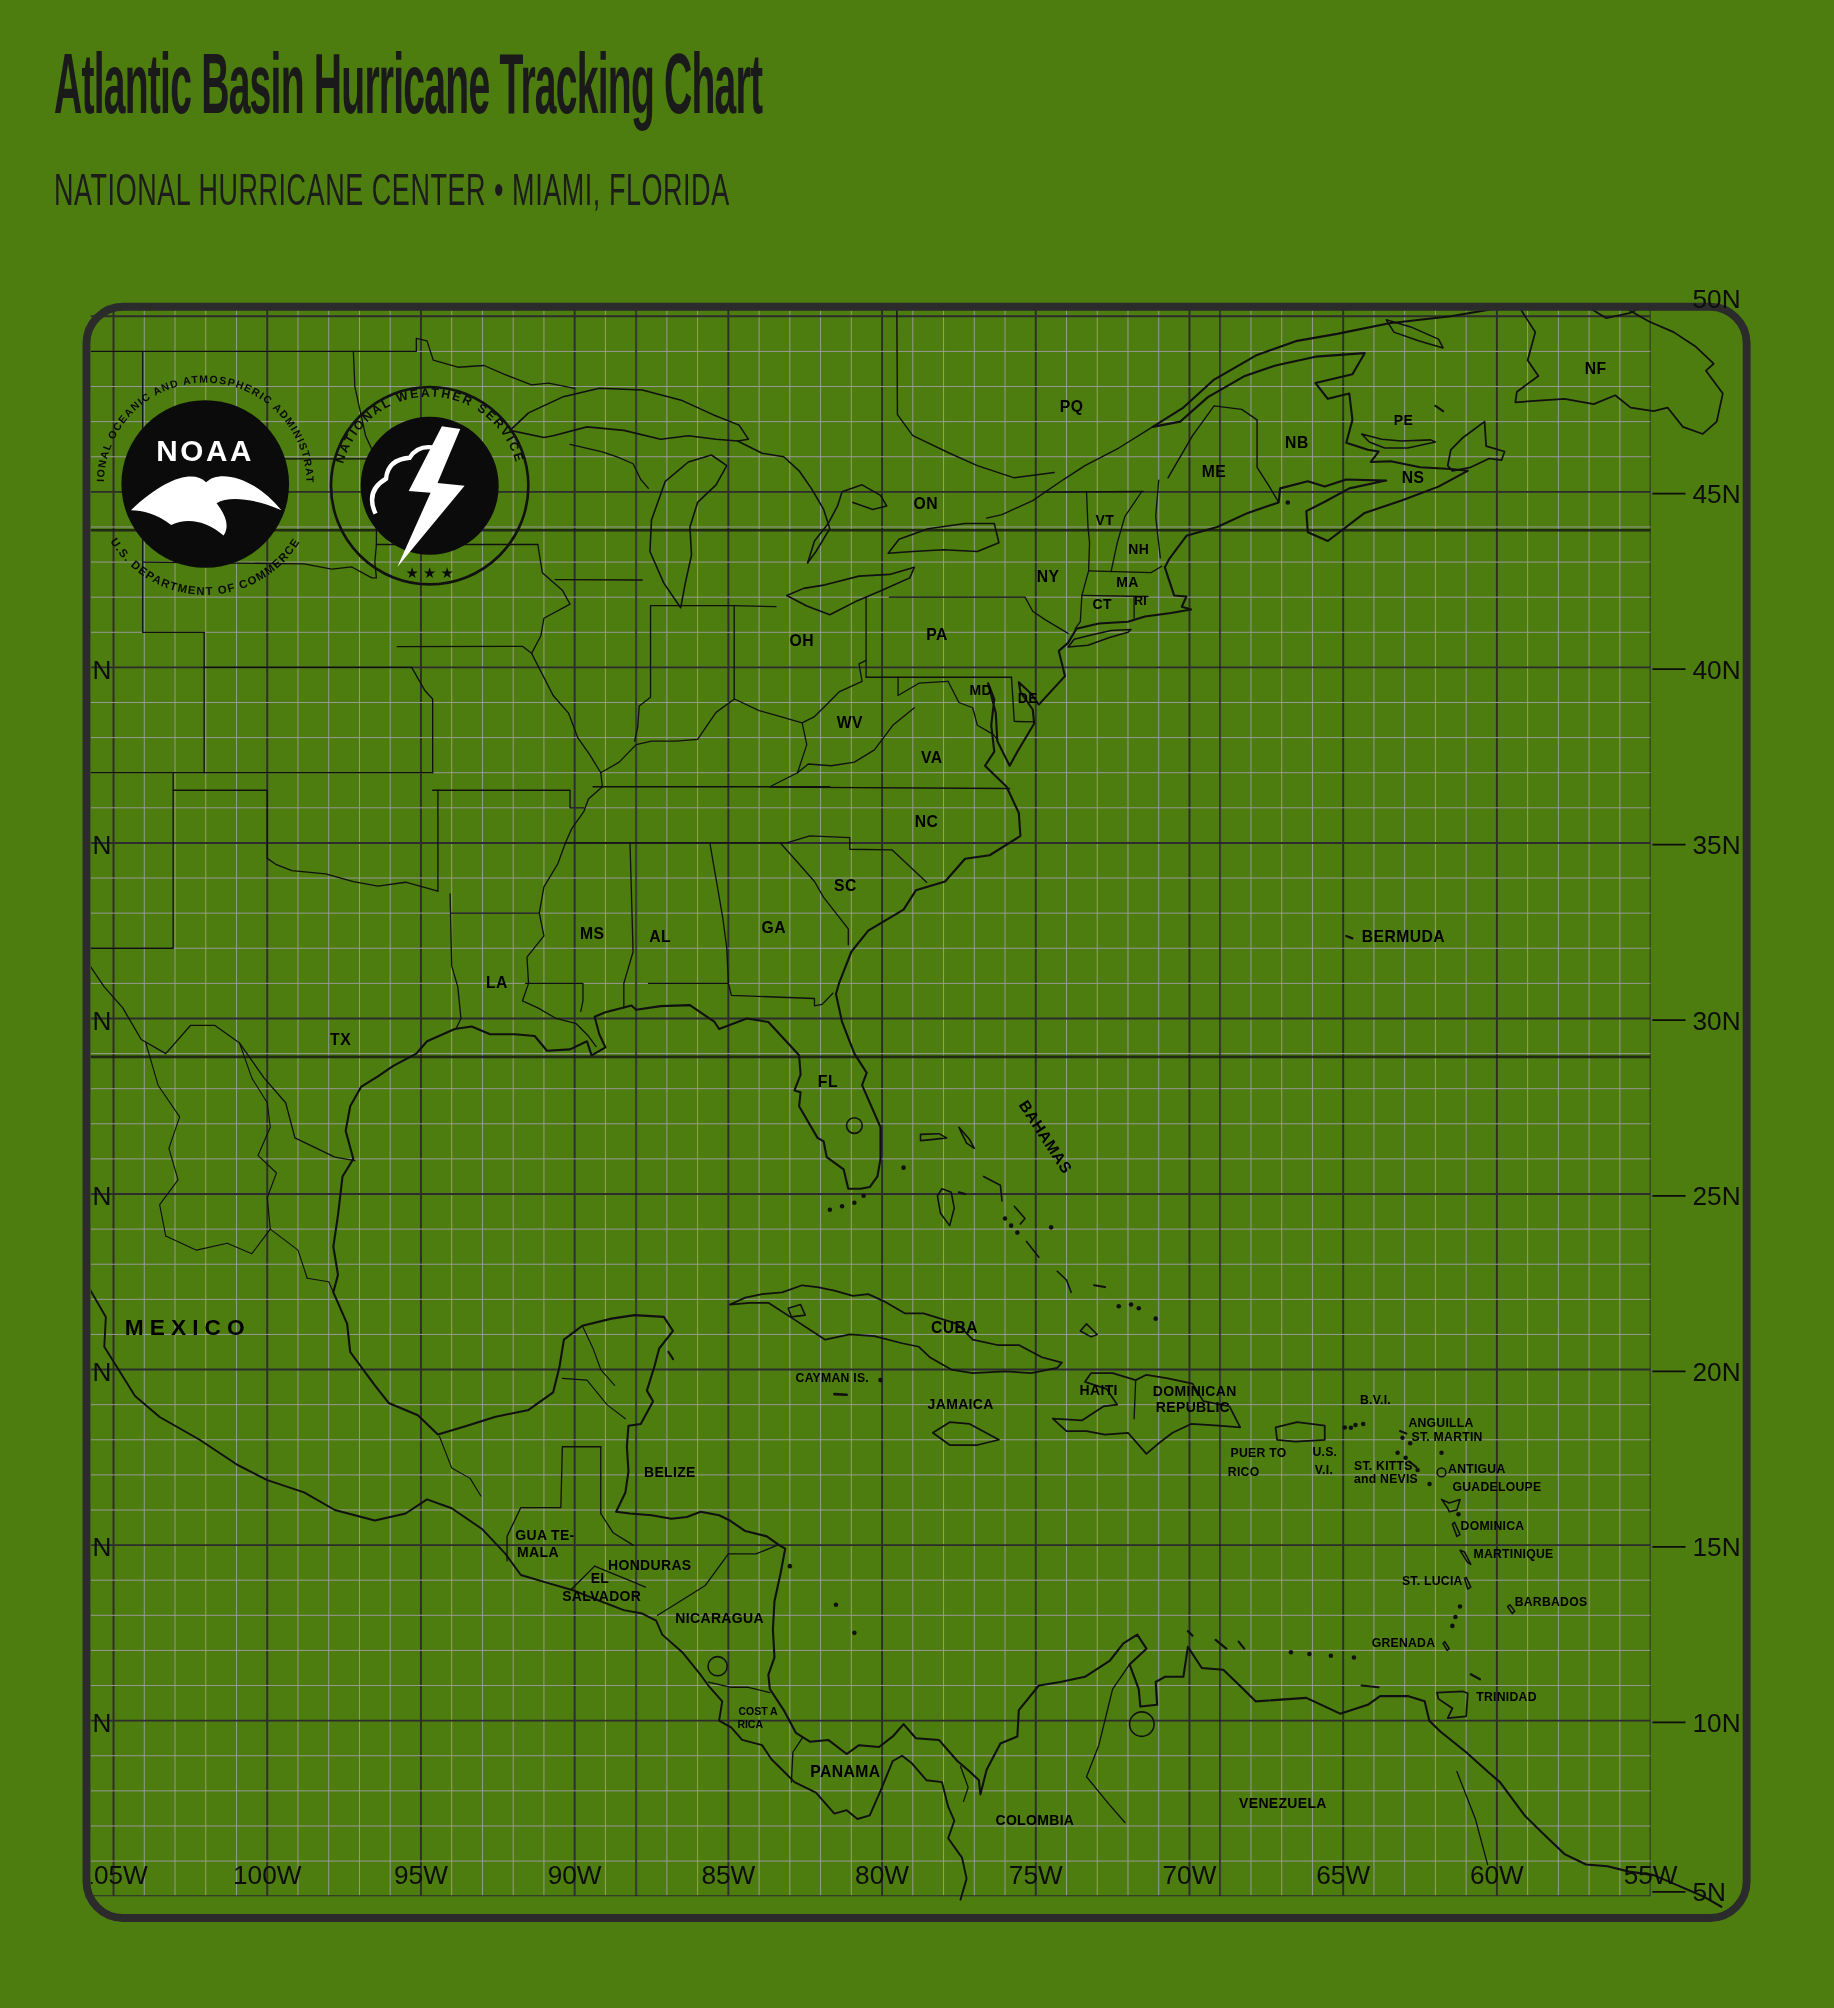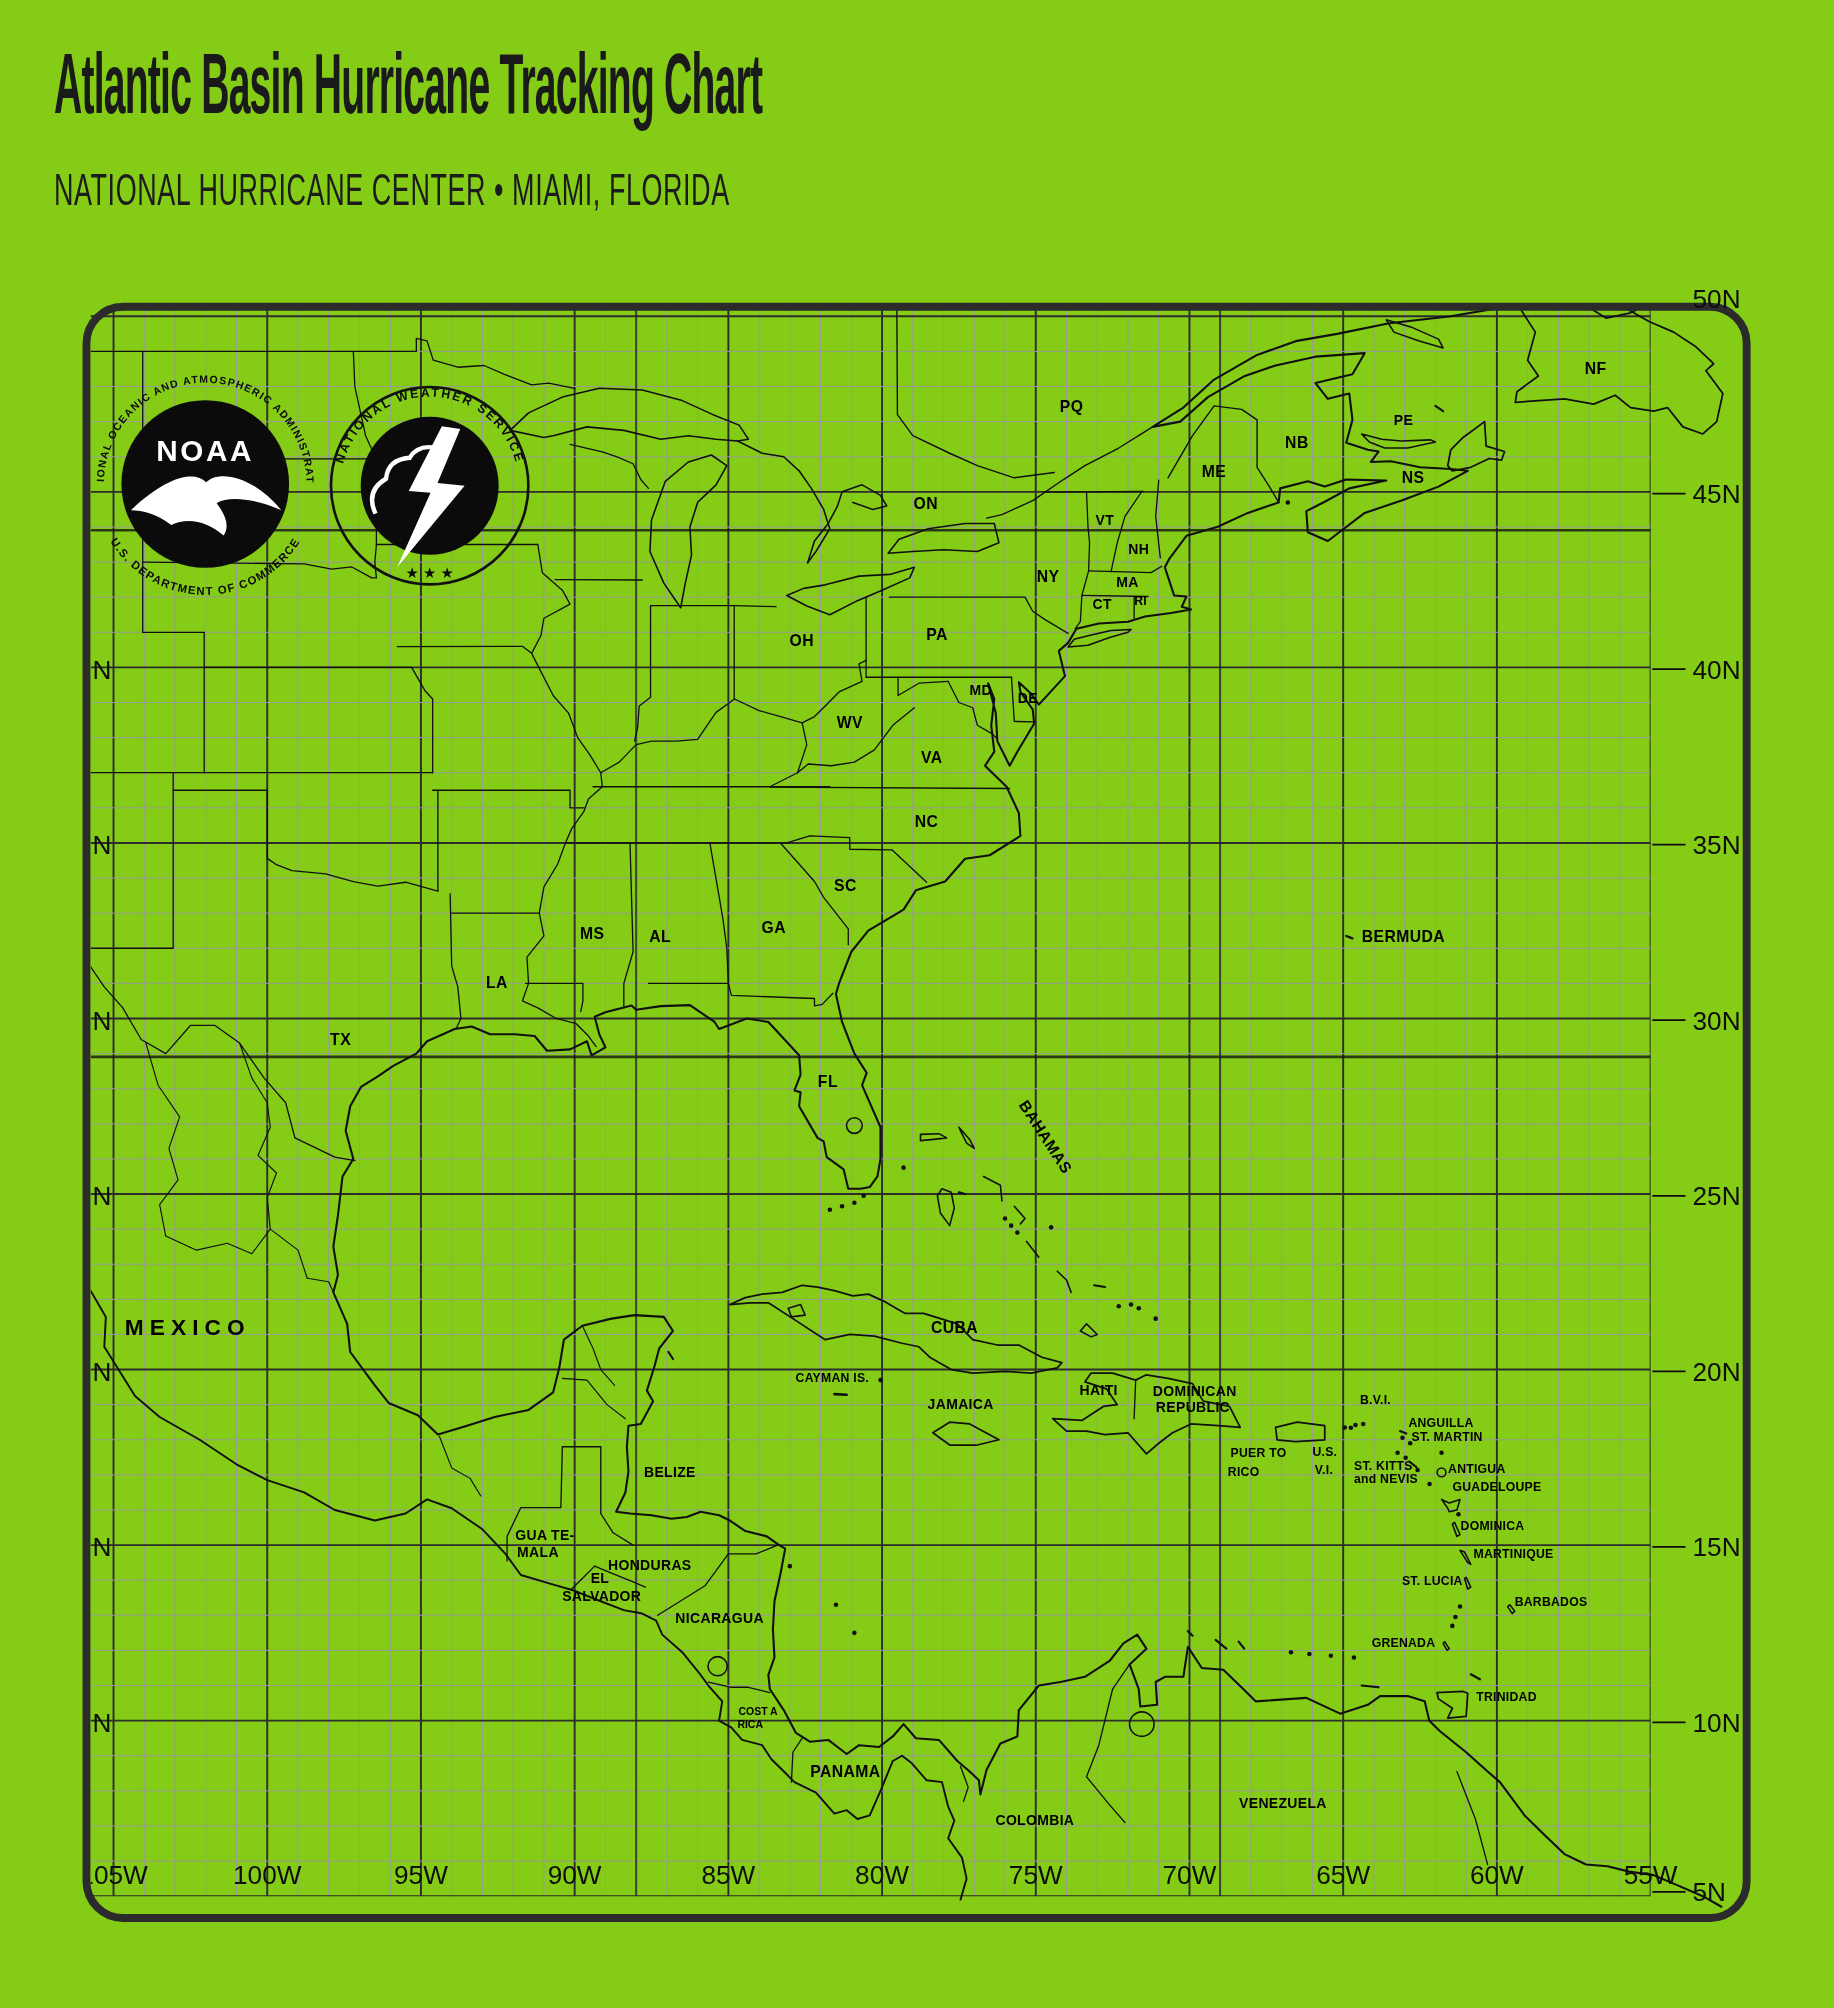--- a/index.html
+++ b/index.html
@@ -1,16 +1,16 @@
 <!DOCTYPE html>
 <html style="font-size:14px"><head>
 <meta charset="utf-8">
 <style>
   html,body{margin:0;padding:0;background:#ffffff;}
-  #page{position:relative;width:1834px;height:2009px;background:#84cc16;overflow:hidden;
+  #page{position:relative;width:1834px;height:2009px;background:#4d7c0f;overflow:hidden;
         font-family:"Liberation Sans",sans-serif;}
   #title{position:absolute;left:54px;top:35px;font-size:85px;font-weight:700;color:#1a1a1a;
          letter-spacing:-1.7px;transform:scaleX(0.46);transform-origin:left top;white-space:nowrap;}
   #subtitle{position:absolute;left:54px;top:164px;font-size:45px;font-weight:400;color:#1c1c1c;
          letter-spacing:0.9px;transform:scaleX(0.60);transform-origin:left top;white-space:nowrap;}
   svg text{font-family:"Liberation Sans",sans-serif;}
   .geo-lbl{font-size:30px;fill:#0d0d0d;}
   .frag{font-size:30px;fill:#0d0d0d;}
   .lbl-m{font-size:18px;font-weight:700;fill:#000;letter-spacing:.5px;}
   .lbl-sm{font-size:16px;font-weight:700;fill:#000;letter-spacing:.4px;}

